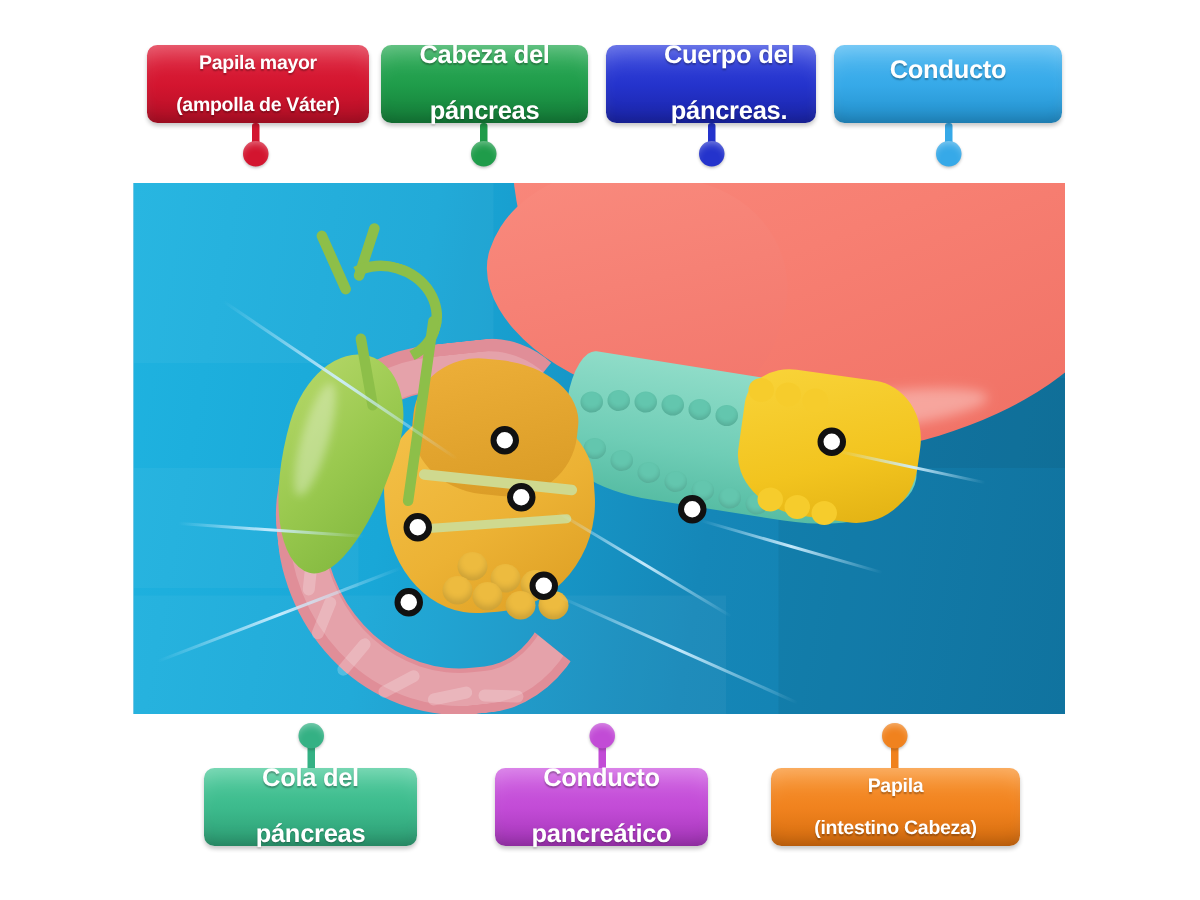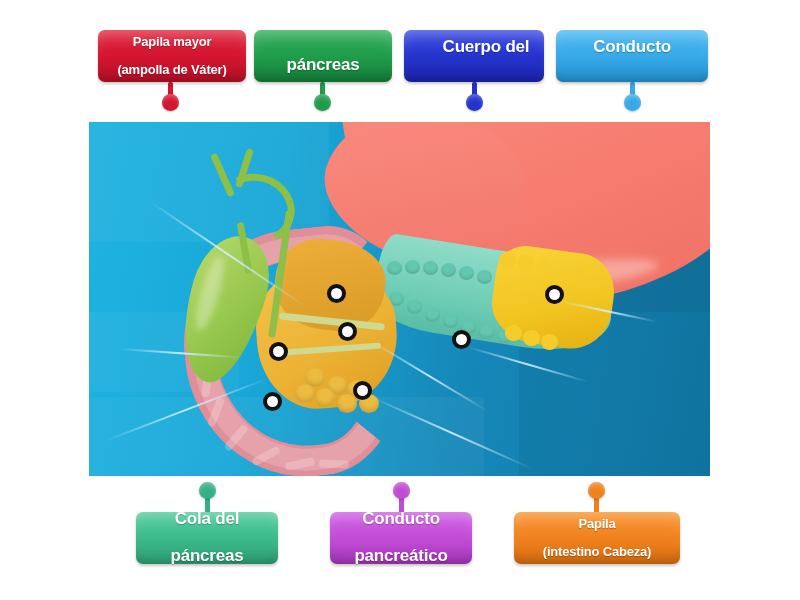--- a/index.html
+++ b/index.html
@@ -243,30 +243,31 @@
     <span>
       <span>Papila mayor</span><br>
       <span>(ampolla de Váter)</span>
     </span>
   </div>
 
   <div class="stem" style="left:320px;top:82px;height:18px;background:#1f9c4a;"></div>
   <div class="dot" style="left:314px;top:94px;background:#1f9c4a;"></div>
   <div class="chip" style="left:254px;top:30px;width:138px;height:52px;background:linear-gradient(180deg,#31ae5b 0%,#1f9c4a 52%,#147c38 100%);font-size:17px;">
     <span>
-      <br>
+      <span>Cabeza del</span><br>
       <span>páncreas</span>
     </span>
   </div>
 
   <div class="stem" style="left:472px;top:82px;height:18px;background:#2433cc;"></div>
   <div class="dot" style="left:466px;top:94px;background:#2433cc;"></div>
   <div class="chip" style="left:404px;top:30px;width:140px;height:52px;background:linear-gradient(180deg,#3a49e0 0%,#2433cc 52%,#1a24a8 100%);font-size:17px;padding-left:32px;">
     <span>
       <span>Cuerpo del</span><br>
+      <span>páncreas.</span>
     </span>
   </div>
 
   <div class="stem" style="left:630px;top:82px;height:18px;background:#36a9e8;"></div>
   <div class="dot" style="left:624px;top:94px;background:#36a9e8;"></div>
   <div class="chip" style="left:556px;top:30px;width:152px;height:52px;background:linear-gradient(180deg,#4cb8f2 0%,#36a9e8 52%,#2290cc 100%);font-size:17px;">
     <span>
       <span>Conducto</span><br>
     </span>
   </div>

